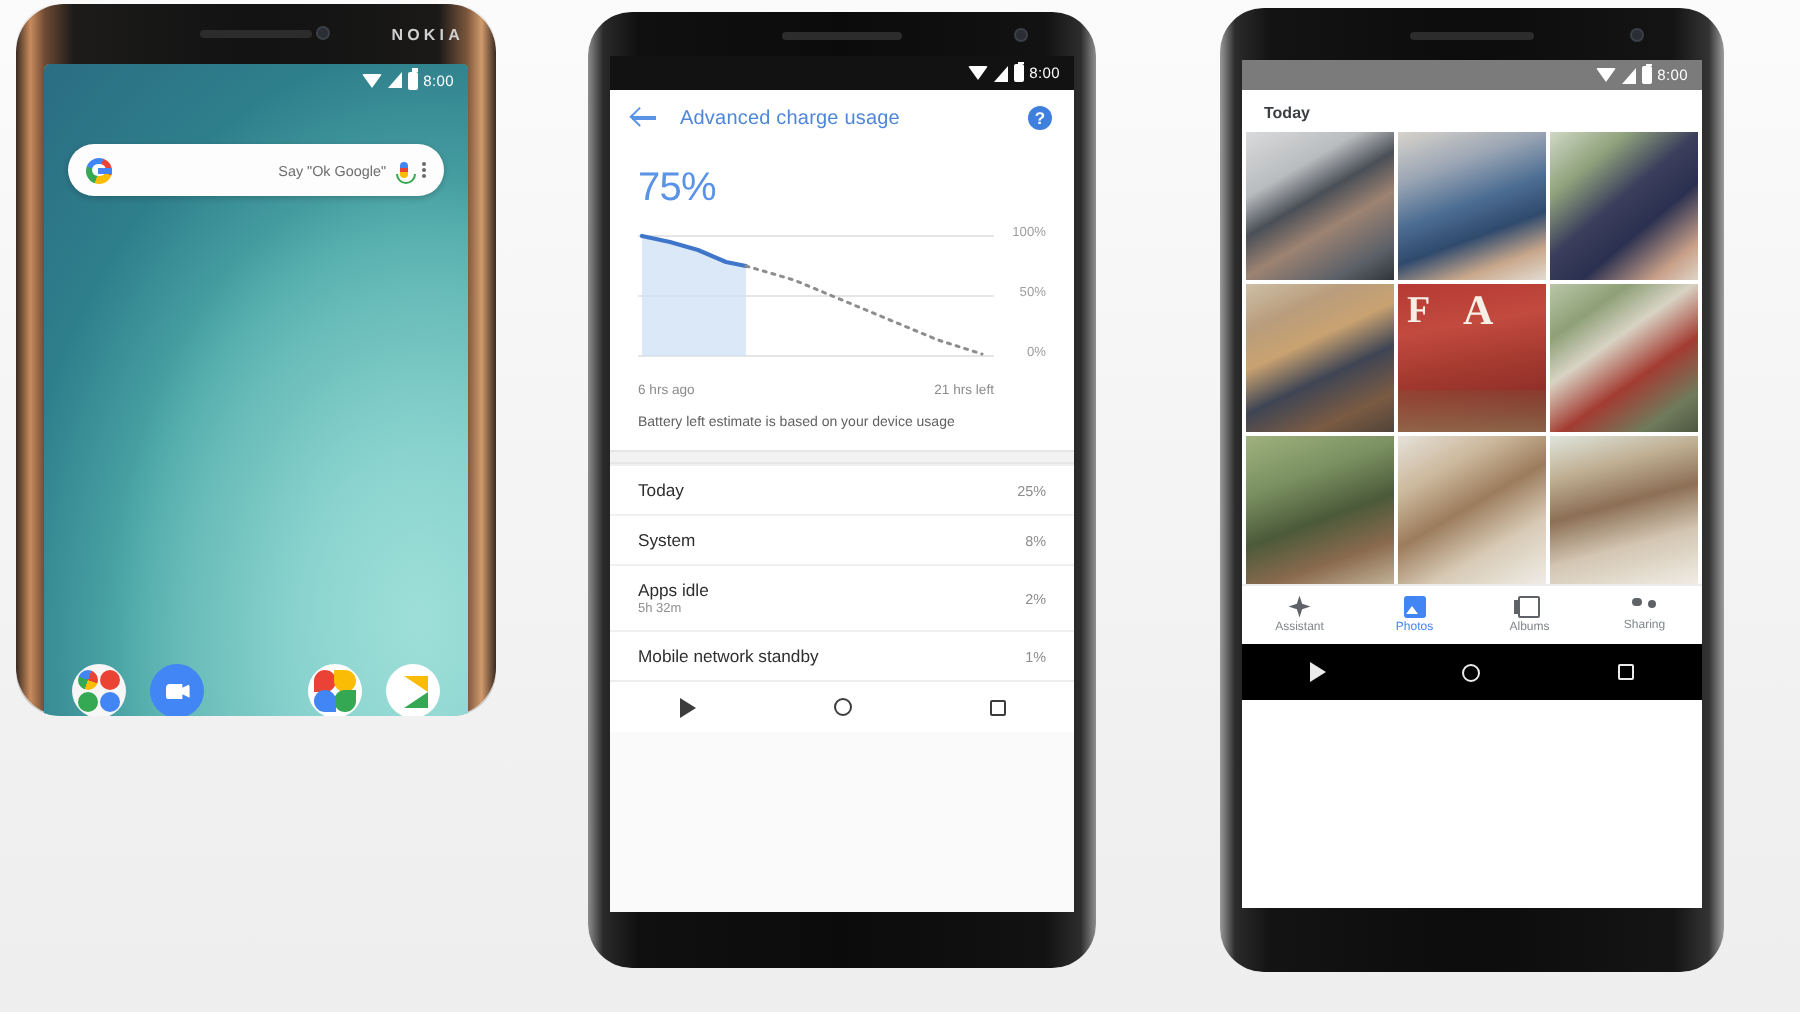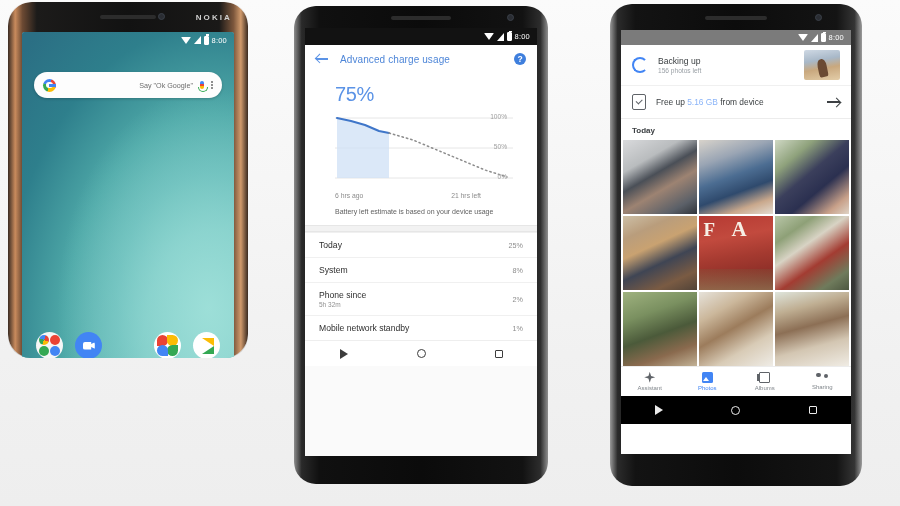--- a/index.html
+++ b/index.html
@@ -94,21 +94,21 @@
   .sb-dark{background:#121212;height:17px;}
   .bt-appbar{height:28px;background:#fff;display:flex;align-items:center;padding:0 11px;gap:12px;
     box-shadow:0 1px 0 rgba(0,0,0,.07);}
   .arrow-back{width:12px;height:12px;position:relative;flex:0 0 auto;}
   .arrow-back::before{content:"";position:absolute;left:0;top:5.2px;width:12px;height:1.4px;background:#5b93e6;}
   .arrow-back::after{content:"";position:absolute;left:0;top:2.4px;width:6.4px;height:6.4px;
     border-left:1.4px solid #5b93e6;border-bottom:1.4px solid #5b93e6;transform:rotate(45deg);}
   .bt-title{flex:1;font-size:10px;color:#4e86d8;letter-spacing:.1px;}
   .help{width:12px;height:12px;border-radius:50%;background:#3f7fdd;color:#fff;font-size:8.5px;
     display:flex;align-items:center;justify-content:center;font-weight:bold;flex:0 0 auto;}
-  .bt-card{background:#fff;padding:10px 30px 8px;}
+  .bt-card{background:#fff;padding:10px 14px 8px;}
   .pct{font-size:20px;color:#5b93e6;font-weight:400;letter-spacing:-.4px;}
   .chartwrap{position:relative;height:78px;margin-top:6px;}
   .chartwrap svg{position:absolute;left:0;top:0;}
   .ylab{position:absolute;right:0;font-size:6.6px;color:#9e9e9e;}
   .xrow{display:flex;justify-content:space-between;font-size:6.8px;color:#8c8c8c;margin-top:2px;padding-right:26px;}
   .bt-note{font-size:7px;color:#616161;margin-top:9px;padding-bottom:2px;}
   .bt-sep{height:7px;background:#f2f2f2;border-top:1px solid #e6e6e6;border-bottom:1px solid #e6e6e6;}
   .bd-head{font-size:7.2px;color:#4e86d8;padding:9px 14px 4px;background:#fff;}
   .bd-row{display:flex;align-items:center;justify-content:space-between;background:#fff;
     padding:7px 14px;border-top:1px solid #f0f0f0;}
@@ -325,21 +325,21 @@
         <div class="bd-val">25%</div>
       </div>
       <div class="bd-row">
         <div>
             <div class="bd-name">System</div>
           </div>
         <div class="bd-val">8%</div>
       </div>
       <div class="bd-row">
         <div>
-          <div class="bd-name">Phone since</div>
+          <div class="bd-name">Apps idle</div>
           <div class="bd-sub">5h 32m</div>
         </div>
         <div class="bd-val">2%</div>
       </div>
       <div class="bd-row">
         <div>
             <div class="bd-name">Mobile network standby</div>
           </div>
         <div class="bd-val">1%</div>
       </div>
@@ -359,35 +359,20 @@
 
     <div class="screen">
       <div class="statusbar sb-gray" style="position:relative;height:15px">
         <span class="sb-icn wifi"></span>
         <span class="sb-icn sig"></span>
         <span class="sb-icn batt"></span>
         <span>8:00</span>
       </div>
 
 
-      <div class="gp-card">
-        <div class="bu-row">
-          <span class="ring"></span>
-          <span class="bu-txt">
-            <span class="bu-t" style="display:block">Backing up</span>
-            <span class="bu-s" style="display:block">156 photos left</span>
-          </span>
-          <span class="bu-thumb"></span>
-        </div>
-        <div class="fu-row">
-          <span class="dev-ic"></span>
-          <span class="fu-txt"><span>Free up </span><em>5.16 GB</em><span> from device</span></span>
-          <span class="arrow-r"></span>
-        </div>
-      </div>
 
       <div class="today">Today</div>
 
       <div class="grid">
         <div class="ph" style="background:linear-gradient(150deg,#d9dadc 0%,#b9bcbe 28%,#4a4f57 45%,#9d8372 62%,#5b6068 85%,#30343a 100%)"></div>
         <div class="ph" style="background:linear-gradient(160deg,#d8d3cb 0%,#9aa5b4 26%,#4c6d92 48%,#2f4a6d 66%,#c9a88c 84%,#e3dcd2 100%)"></div>
         <div class="ph" style="background:linear-gradient(140deg,#cfd8c4 0%,#8fa27c 24%,#3b3f5c 46%,#2b3050 64%,#c8a089 86%,#dfd4c6 100%)"></div>
         <div class="ph" style="background:linear-gradient(155deg,#cdbfa6 0%,#b99d7c 22%,#c9a271 40%,#3f4554 60%,#7a5b43 82%,#514338 100%)"></div>
         <div class="ph" style="background:linear-gradient(170deg,#b63a33 0%,#c24a3e 30%,#a53a30 55%,#8e2f28 78%,#6d241f 100%)">
           <span style="position:absolute;left:6%;top:4%;font-size:19px;color:#f6efe6;font-weight:700;font-family:'Liberation Serif',serif;">F</span>

